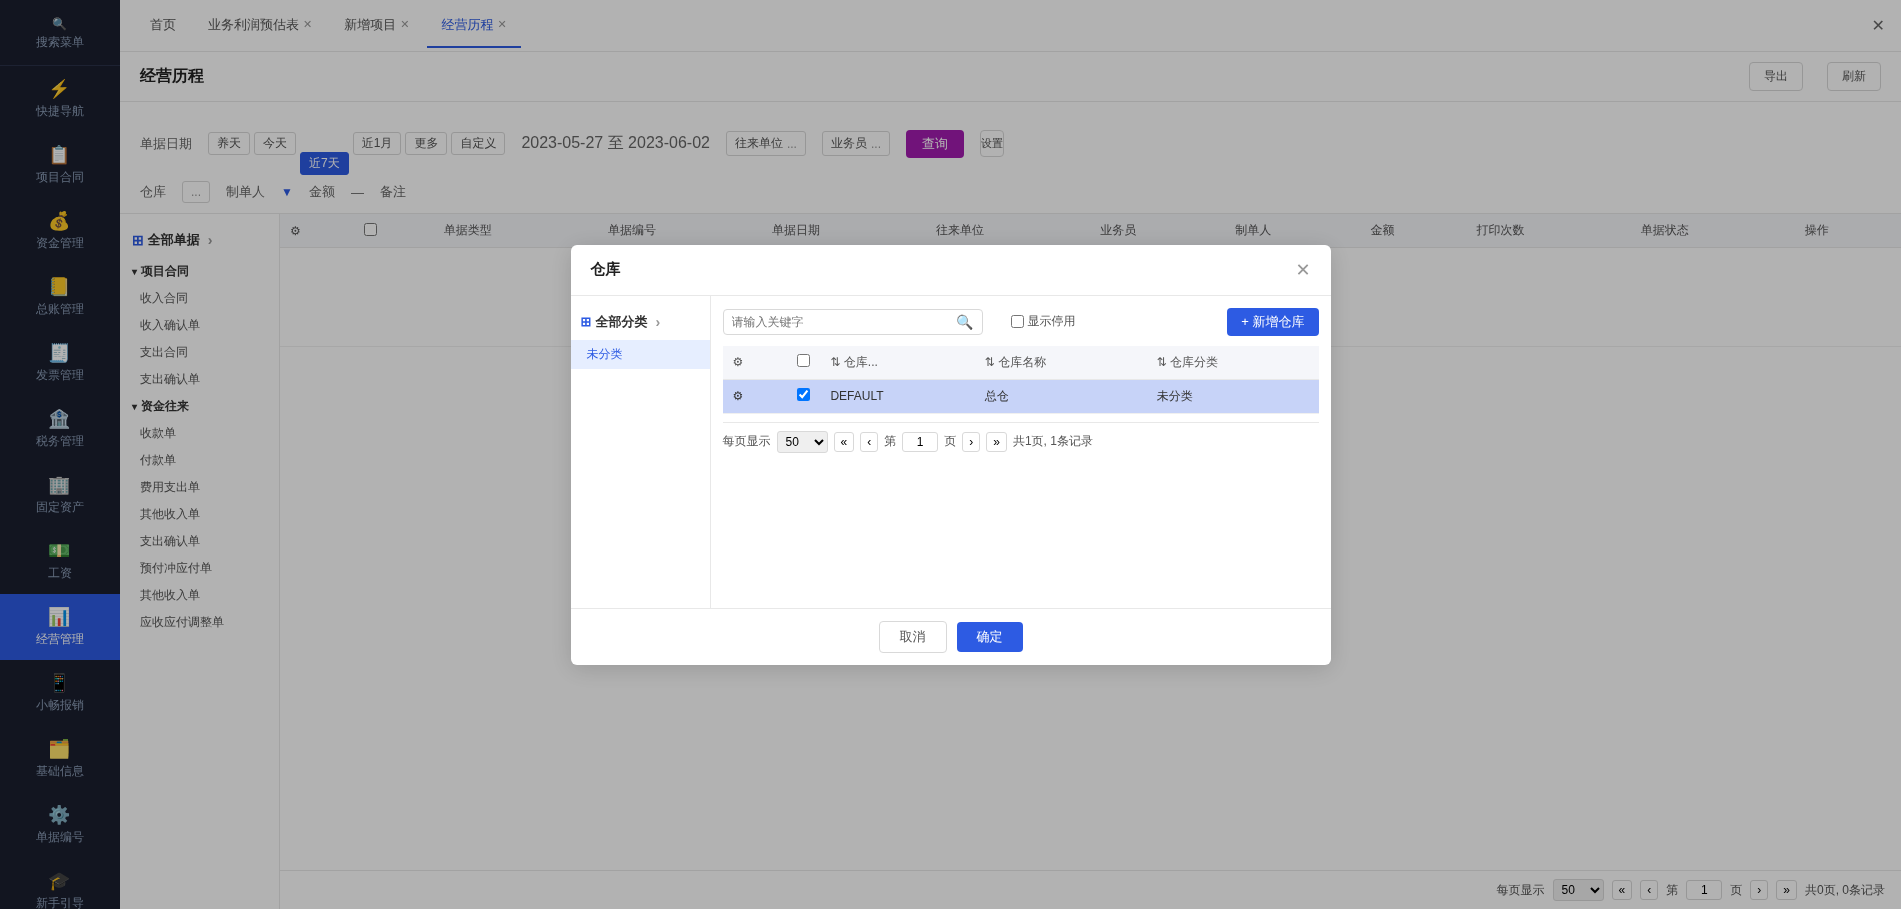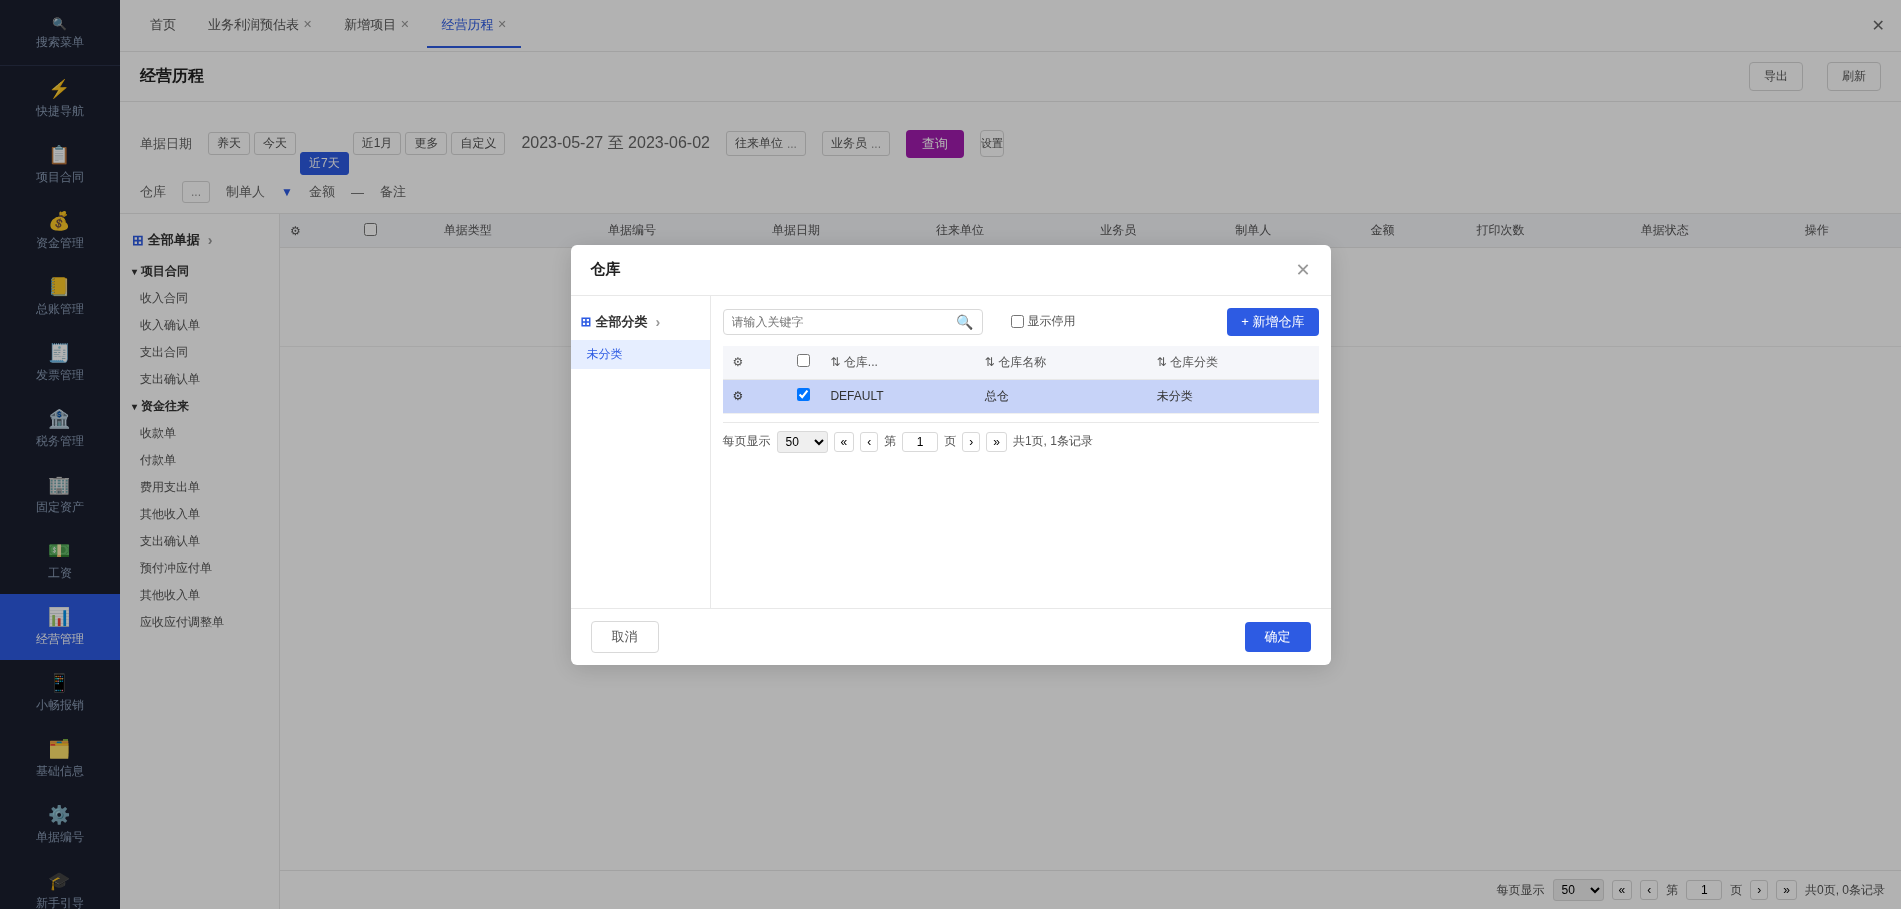--- a/index.html
+++ b/index.html
@@ -89,21 +89,21 @@
     .modal-search { display: flex; align-items: center; border: 1px solid #d9d9d9; border-radius: 4px; padding: 4px 8px; flex: 1; max-width: 260px; }
     .modal-search input { border: none; outline: none; font-size: 12px; flex: 1; color: #555; }
     .modal-search-icon { color: #aaa; font-size: 14px; }
     .modal-checkbox-label { display: flex; align-items: center; gap: 4px; font-size: 12px; color: #555; cursor: pointer; }
     .modal-add-btn { margin-left: auto; padding: 5px 14px; background: #2d5be3; color: #fff; border: none; border-radius: 4px; cursor: pointer; font-size: 13px; display: flex; align-items: center; gap: 4px; }
     .modal-table { width: 100%; border-collapse: collapse; font-size: 12px; }
     .modal-table th { background: #f5f6fa; padding: 8px 10px; text-align: left; color: #555; font-weight: 500; border-bottom: 1px solid #e8e8e8; }
     .modal-table td { padding: 8px 10px; border-bottom: 1px solid #f0f0f0; color: #333; }
     .modal-table tr.selected td { background: #c7d3f8; }
     .modal-footer-bar { display: flex; align-items: center; padding: 8px 0; border-top: 1px solid #e8e8e8; margin-top: 8px; gap: 6px; font-size: 12px; color: #555; }
-    .modal-footer { display: flex; align-items: center; justify-content: space-between; padding: 12px 20px; border-top: 1px solid #e8e8e8; gap: 10px; }
+    .modal-footer { display: flex; align-items: center; justify-content: center; padding: 12px 20px; border-top: 1px solid #e8e8e8; gap: 10px; }
     .btn-cancel { padding: 6px 20px; border: 1px solid #d9d9d9; background: #fff; color: #555; border-radius: 4px; cursor: pointer; font-size: 13px; }
     .btn-confirm { padding: 6px 20px; background: #2d5be3; color: #fff; border: none; border-radius: 4px; cursor: pointer; font-size: 13px; }
     .checkbox-cell { width: 30px; text-align: center; }
     .page-num-input { border: 1px solid #d9d9d9; padding: 2px 4px; width: 36px; text-align: center; border-radius: 3px; font-size: 12px; }
     .modal-left-scroll { overflow-y: auto; max-height: 320px; }
   </style>
 </head>
 <body>
 
 <div class="app-container">

